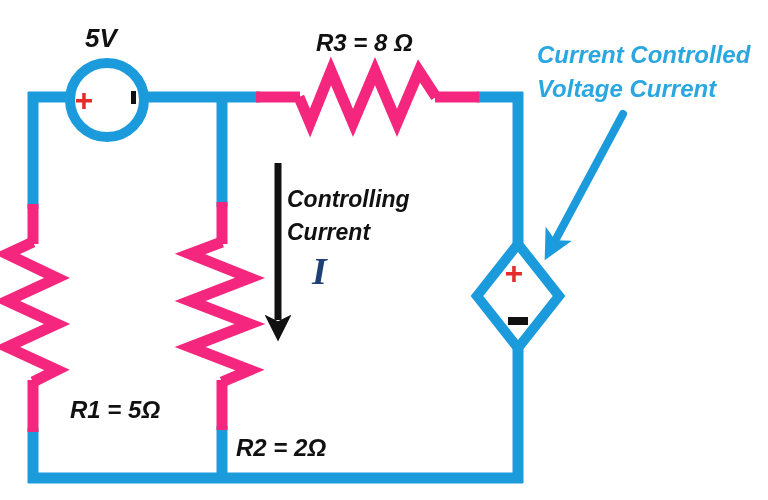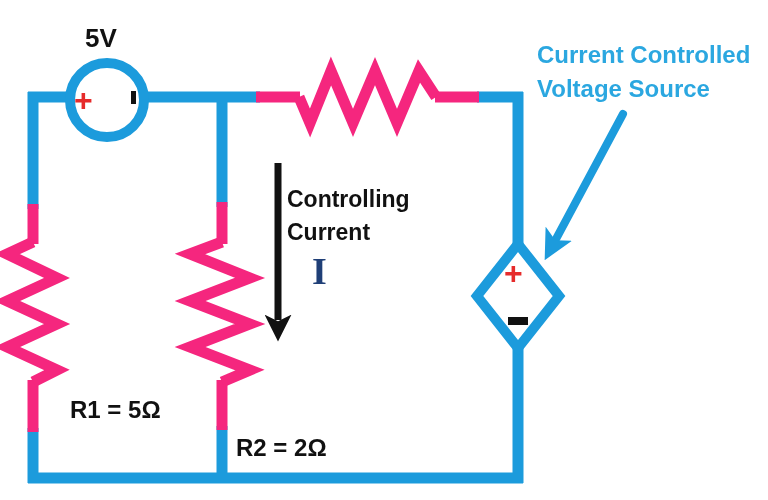--- a/index.html
+++ b/index.html
@@ -1,18 +1,18 @@
 <!DOCTYPE html>
 <html style="--wire-blue: #1C9BDC; --resistor-pink: #F5267E; --label-blue: #2BA7E0; --text-black: #111111; --plus-red: #E62B2B; --symbol-navy: #1F3F77; --background: #FFFFFF;"><head>
 <meta charset="utf-8">
 <style>
   html,body{margin:0;padding:0;background:#ffffff;}
   #stage{
     position:relative;width:768px;height:500px;background:#ffffff;
-    overflow:hidden;font-family:"Liberation Sans",sans-serif;
+    overflow:hidden;font-family:"Liberation Sans",sans-serif;font-style:italic;
   }
   #circuit-svg{position:absolute;left:0;top:0;}
   .wire{stroke:var(--wire-blue);stroke-width:11;fill:none;}
   .lead{stroke:var(--resistor-pink);stroke-width:11;fill:none;}
   .zig{stroke:var(--resistor-pink);stroke-width:11;fill:none;stroke-linejoin:miter;stroke-linecap:butt;}
   .comp{fill:#ffffff;stroke:var(--wire-blue);stroke-width:10;}
   .ann-blue{stroke:var(--wire-blue);stroke-width:8;fill:none;stroke-linecap:round;}
   .ann-black{stroke:var(--text-black);stroke-width:7;fill:none;stroke-linecap:butt;}
   .ah-blue{fill:var(--wire-blue);}
   .ah-black{fill:var(--text-black);}
@@ -73,26 +73,27 @@
     <circle class="comp" cx="107" cy="100" r="37"></circle>
 
     <path class="comp" d="M518 244 L559 296 L518 348 L477 296 Z"></path>
 
     <line class="ann-black" x1="278" y1="163" x2="278" y2="320" marker-end="url(#ah-black)"></line>
 
     <line class="ann-blue" x1="623" y1="114" x2="556" y2="239" marker-end="url(#ah-blue)"></line>
   </svg>
 
   <div class="lbl lbl-5v">5V</div>
+  <div class="lbl lbl-r3">R3 = 8 Ω</div>
   <div class="lbl lbl-r1">R1 = 5Ω</div>
   <div class="lbl lbl-r2">R2 = 2Ω</div>
   <div class="lbl lbl-ctl2">Current</div>
   <div class="lbl lbl-ctl1">Controlling</div>
   <div class="lbl lbl-i">I</div>
   <div class="lbl lbl-ccvs1">Current Controlled</div>
-  <div class="lbl lbl-ccvs2">Voltage Source</div>
+  <div class="lbl lbl-ccvs2">Voltage Current</div>
 
   <div class="plus-mark plus-circle">+</div>
   <div class="minus-bar minus-circle"></div>
   <div class="plus-mark plus-diamond">+</div>
   <div class="minus-bar minus-diamond"></div>
 
 </div>
 
 </body></html>

